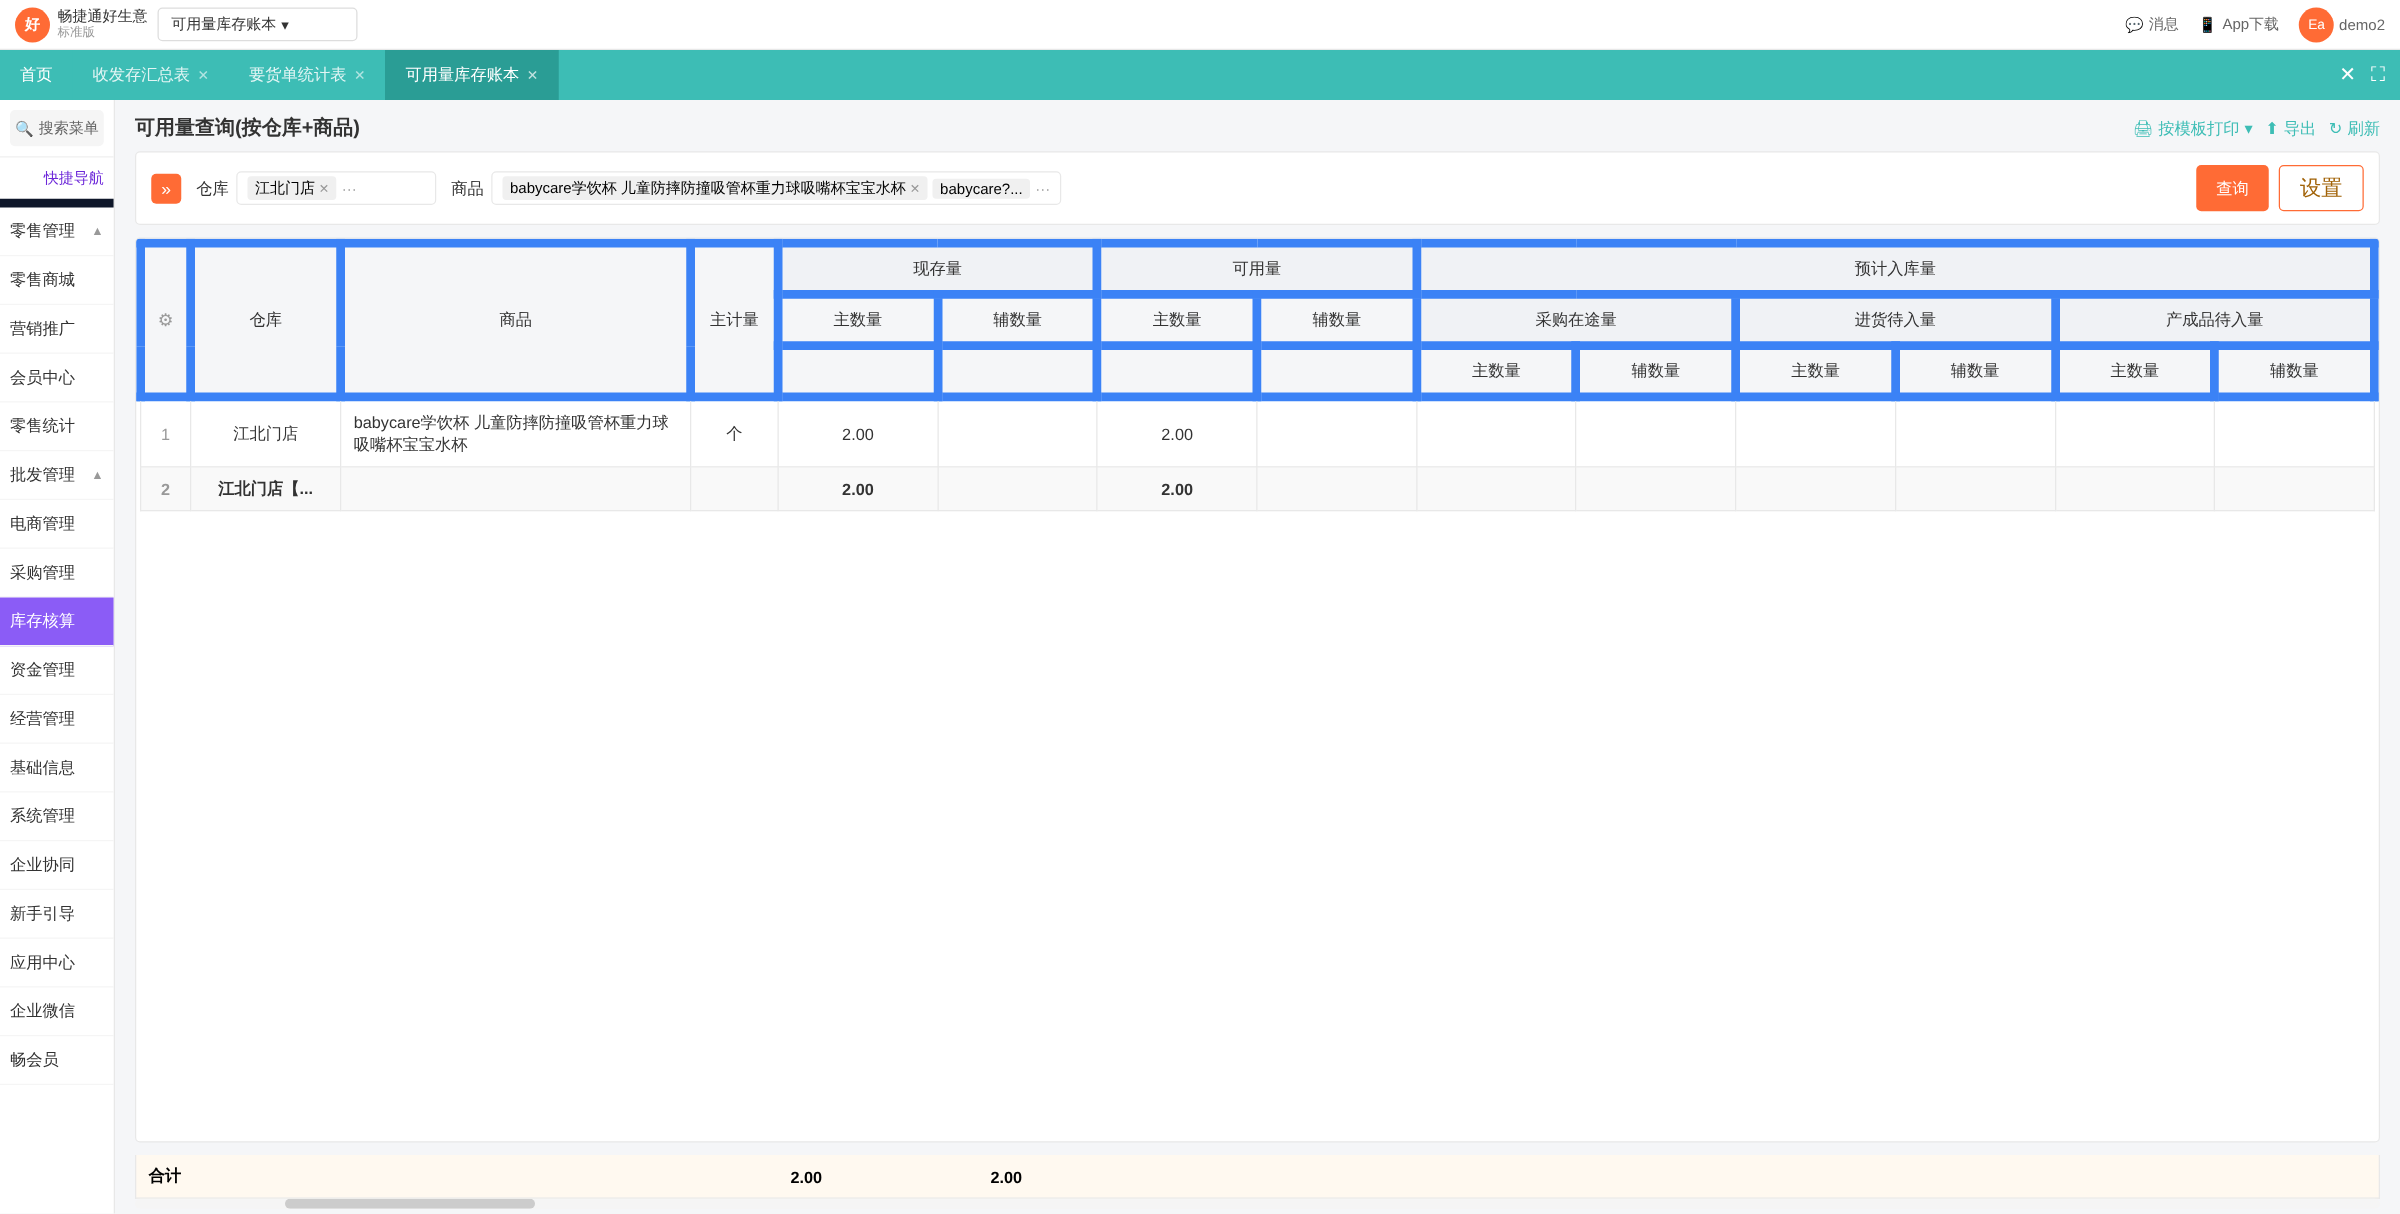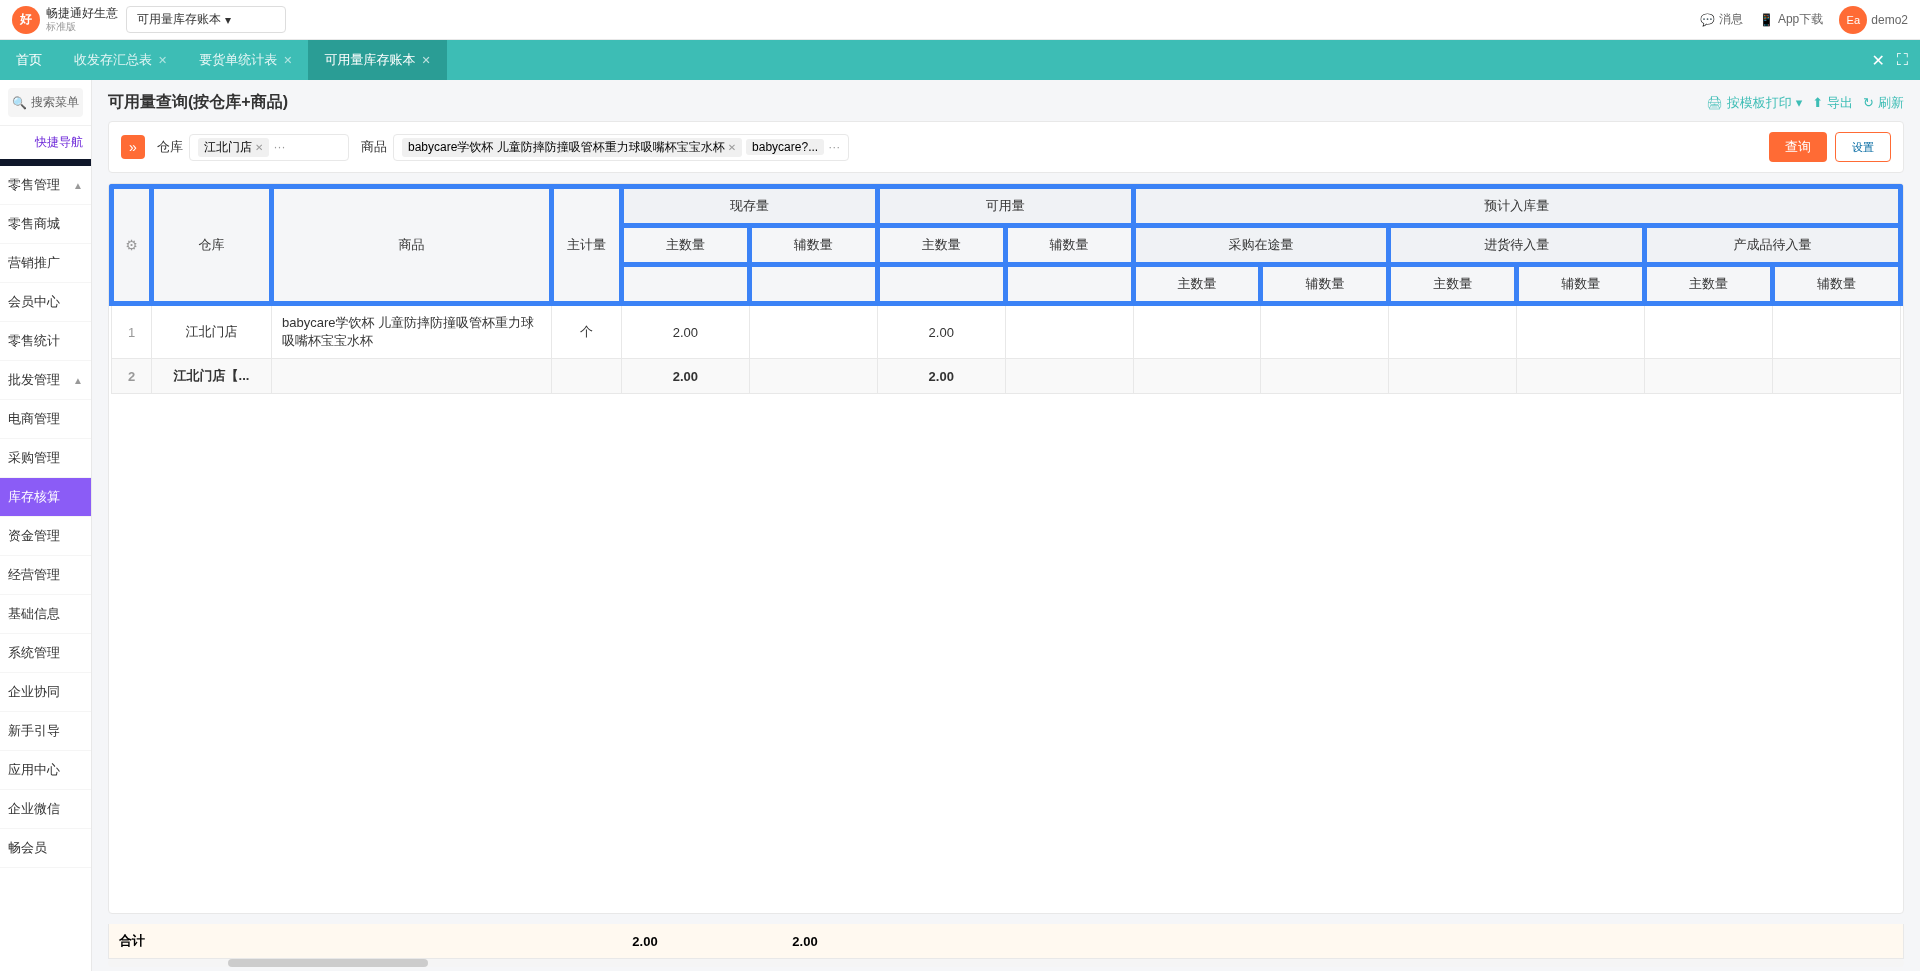--- a/index.html
+++ b/index.html
@@ -299,47 +299,47 @@
       background: #ff6b35;
       color: white;
       border: none;
       border-radius: 4px;
       padding: 6px 16px;
       cursor: pointer;
       font-size: 13px;
     }
     .btn-settings {
       background: white;
-      color: #0369a1;
+      color: #a16207;
       border: 1px solid #ff6b35;
       border-radius: 4px;
       padding: 6px 16px;
       cursor: pointer;
-      font-size: 11px;
+      font-size: 17px;
     }
 
     
     .table-container {
       margin: 10px 16px;
       background: white;
       border-radius: 4px;
       border: 1px solid #e8e8e8;
       overflow: hidden;
       flex: 1;
     }
     table {
       width: 100%;
       border-collapse: collapse;
       font-size: 13px;
     }
     thead tr th {
       background: #f5f6f8;
       padding: 8px 10px;
       text-align: center;
-      border: 5px solid #3b82f6;
+      border: 7px solid #3b82f6;
       font-weight: normal;
       color: #333;
       white-space: nowrap;
     }
     tbody tr td {
       padding: 8px 10px;
       text-align: center;
       border: 1px solid #e8e8e8;
       color: #333;
     }

